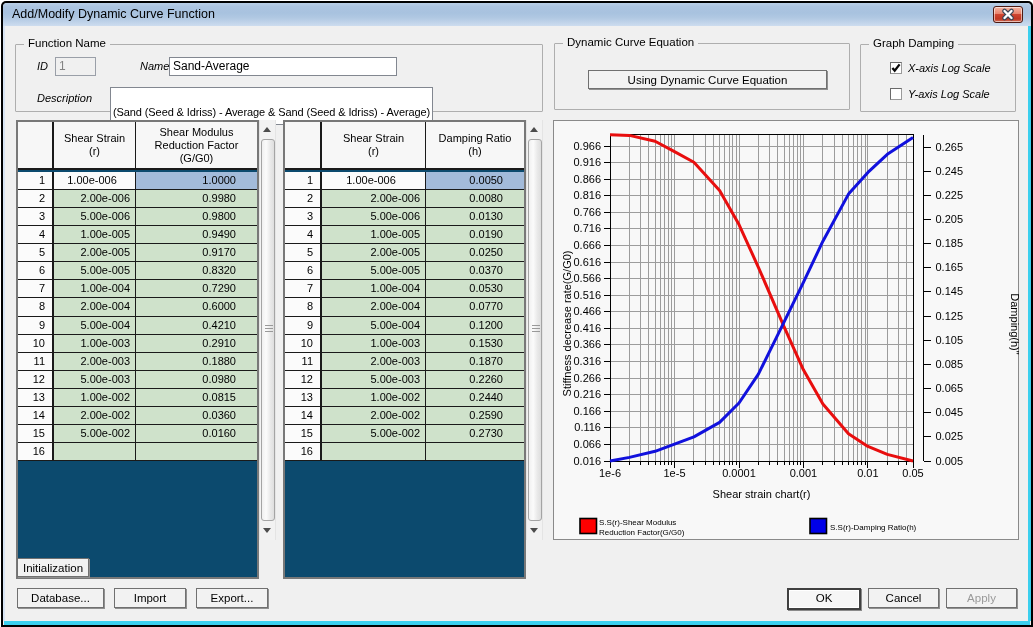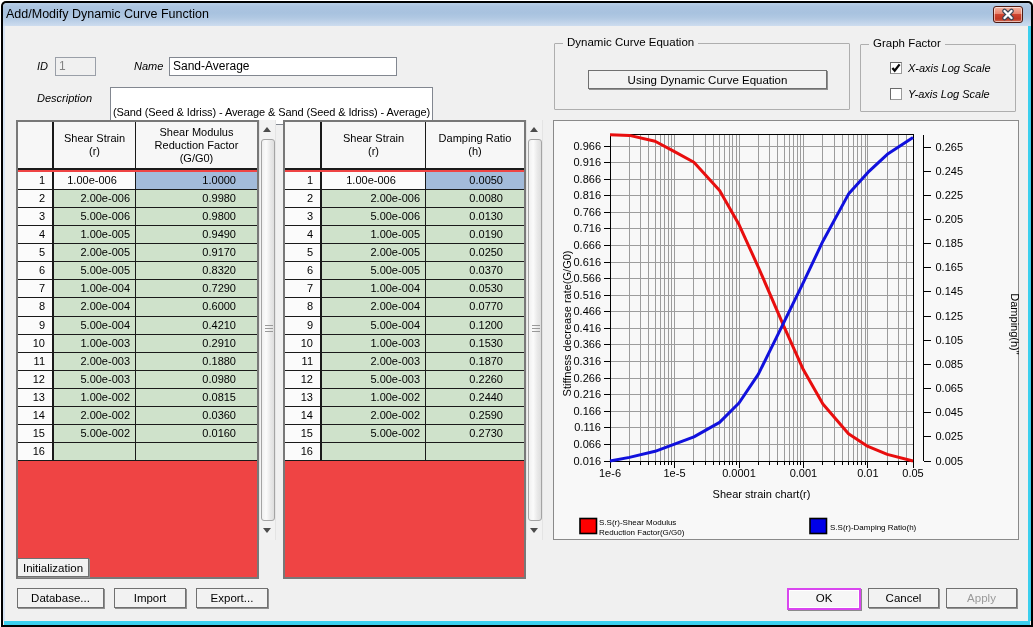--- a/index.html
+++ b/index.html
@@ -3,32 +3,32 @@
 * { margin:0; padding:0; box-sizing:border-box; }
 html,body { width:1033px; height:627px; font-family:"Liberation Sans",sans-serif; background:#fff; overflow:hidden; }
 #win { position:absolute; left:1px; top:1px; width:1032px; height:626px;
   background:#000; border-radius:5px 5px 0 0; }
 #inner { position:absolute; left:2px; top:2px; right:2px; bottom:2px;
   background:#f0f0f0; border-radius:4px 4px 0 0; overflow:hidden; }
 #lay { position:absolute; left:-3px; top:-3px; width:1033px; height:627px; }
 .edge { position:absolute; }
 #title { position:absolute; left:2px; top:2px; width:1029px; height:24px; border-radius:4px 4px 0 0;
   background:linear-gradient(to bottom,#bcd1e8 0%,#abc4e0 20%,#a8c2df 45%,#b0c8e2 65%,#c0d3e9 85%,#cddcef 100%);
-  font-size:12.5px; color:#000; line-height:24px; padding-left:4px; }
+  font-size:12.5px; color:#000; line-height:24px; padding-left:10px; }
 #close { position:absolute; right:8px; top:4px; width:30px; height:17px; border-radius:3px;
   background:linear-gradient(to bottom,#f5b5a4 0%,#e8836c 45%,#cf4530 50%,#c03722 80%,#d4735c 100%);
   border:1px solid #4e1a12; box-shadow:inset 0 0 0 1px rgba(255,255,255,.55); }
 .gb { position:absolute; border:1px solid #aeaeae; border-radius:1px; }
 .gb > b { position:absolute; top:-8px; left:8px; background:#f0f0f0; padding:0 4px; font-weight:normal; font-size:11.5px; }
 .lbl { position:absolute; font-size:11px; color:#000;font-style:italic; }
 .inp { position:absolute; background:#fff; border:1px solid #828790; font-size:12px; padding:1px 3px; }
 .btn { position:absolute; background:#f2f2f2; border:1px solid #707070; box-shadow:1px 1px 0 #909090;
   font-size:11.5px; text-align:center; color:#000; }
 
-.tbl { position:absolute; top:120px; width:243px; height:459px; background:#ef4444;
+.tbl { position:absolute; top:120px; width:243px; height:459px; background:#0c4a6e;
   border:2px solid #787878; }
 .thead { position:absolute; left:0; top:0; width:100%; height:48px; background:#f7f7f7;
   border-bottom:2px solid #1a1a1a; display:flex; }
 .thead div { display:flex; flex-direction:column; justify-content:center; align-items:center;
   font-size:11px; line-height:13px; text-align:center; }
 .tr { display:flex; height:18.07px; font-size:11px; }
 .rn { border-right:2px solid #1a1a1a; border-bottom:1px solid #1a1a1a; background:#fbfbfb;
   text-align:right; padding-right:7px; line-height:17px; }
 .c1 { border-right:1px solid #1a1a1a; border-bottom:1px solid #1a1a1a; text-align:right; padding-right:5px; line-height:17px; }
 .c2 { border-bottom:1px solid #1a1a1a; text-align:right; padding-right:21px; line-height:17px; }
@@ -65,34 +65,37 @@
 <div id="win">
  <div id="inner">
       <div id="lay">
   <div id="title">Add/Modify Dynamic Curve Function<div id="close">
             <svg width="28" height="15" viewBox="0 0 28 15" style="position:absolute;left:0;top:0">
               <path d="M10.5 4 L17.5 11 M17.5 4 L10.5 11" stroke="#3b4656" stroke-width="4.6" stroke-linecap="round"></path>
               <path d="M10.5 4 L17.5 11 M17.5 4 L10.5 11" stroke="#ffffff" stroke-width="2.4" stroke-linecap="round"></path>
             </svg>
           </div></div>
 
+  <div class="gb" style="left:15px;top:44px;width:528px;height:68px">
+          <b>Function Name</b>
+        </div>
   <div class="lbl" style="left:37px;top:60px">ID</div>
   <div class="inp" style="left:55px;top:57px;width:41px;height:19px;border-color:#9a9fa8;color:#838383;background:#f0f0f0">1</div>
-  <div class="lbl" style="left:134px;top:60px">Name</div>
+  <div class="lbl" style="left:140px;top:60px">Name</div>
   <div class="inp" style="left:169px;top:57px;width:228px;height:19px">Sand-Average</div>
   <div class="lbl" style="left:37px;top:92px">Description</div>
   <div class="inp" style="left:110px;top:87px;width:323px;height:19px;white-space:nowrap;overflow:hidden;font-size:11px;letter-spacing:-0.1px;padding:18px 2px">(Sand (Seed &amp; Idriss) - Average &amp; Sand (Seed &amp; Idriss) - Average)</div>
 
   <div class="gb" style="left:554px;top:43px;width:296px;height:67px">
           <b>Dynamic Curve Equation</b>
         </div>
   <div class="btn" style="left:588px;top:70px;width:239px;height:19px;line-height:18px">Using Dynamic Curve Equation</div>
 
   <div class="gb" style="left:860px;top:44px;width:156px;height:68px">
-          <b>Graph Factor</b>
+          <b>Graph Damping</b>
         </div>
   <div class="cbx" style="left:890px;top:62px">
           <svg width="10" height="10" viewBox="0 0 10 10" style="position:absolute;left:0;top:0">
             <path d="M1.4 5.0 L3.7 7.6 L8.6 1.4" stroke="#0a0a0a" stroke-width="2.3" fill="none"></path>
           </svg>
         </div>
   <div class="lbl" style="left:908px;top:62px">X-axis Log Scale</div>
   <div class="cbx" style="left:890px;top:88px"></div>
   <div class="lbl" style="left:908px;top:88px">Y-axis Log Scale</div>
 
@@ -487,21 +490,21 @@
 <rect x="257" y="398.5" width="16.5" height="15" fill="#0000e8" stroke="#000" stroke-width="1.6"></rect>
 <text x="277" y="410">S.S(r)-Damping Ratio(h)</text>
 </g>
 </svg>
         </div>
 
   <div class="btn" style="left:17px;top:558px;width:72px;height:19px;line-height:18px">Initialization</div>
   <div class="btn" style="left:17px;top:588px;width:87px;height:20px;line-height:19px">Database...</div>
   <div class="btn" style="left:114px;top:588px;width:72px;height:20px;line-height:19px">Import</div>
   <div class="btn" style="left:196px;top:588px;width:72px;height:20px;line-height:19px">Export...</div>
-  <div class="btn" style="left:787px;top:588px;width:74px;height:22px;line-height:17px;border:2px solid #d946ef;box-shadow:inset 0 0 0 1px #fff,1px 1px 0 #8a8a8a;background:#f6f6f6">OK</div>
+  <div class="btn" style="left:787px;top:588px;width:74px;height:22px;line-height:17px;border:2px solid #404040;box-shadow:inset 0 0 0 1px #fff,1px 1px 0 #8a8a8a;background:#f6f6f6">OK</div>
   <div class="btn" style="left:868px;top:588px;width:71px;height:20px;line-height:19px">Cancel</div>
   <div class="btn" style="left:946px;top:588px;width:71px;height:20px;line-height:19px;color:#9a9a9a">Apply</div>
  <div class="edge" style="left:1028px;top:26px;width:3px;height:595px;background:#3bcfee"></div>
 
  <div class="edge" style="left:4px;top:621px;width:1026px;height:4px;background:#3bcfee"></div>
  <div class="edge" style="left:3px;top:26px;width:2px;height:595px;background:#d8e4f3"></div>
  </div>
     </div>
 </div>
 </body></html>

